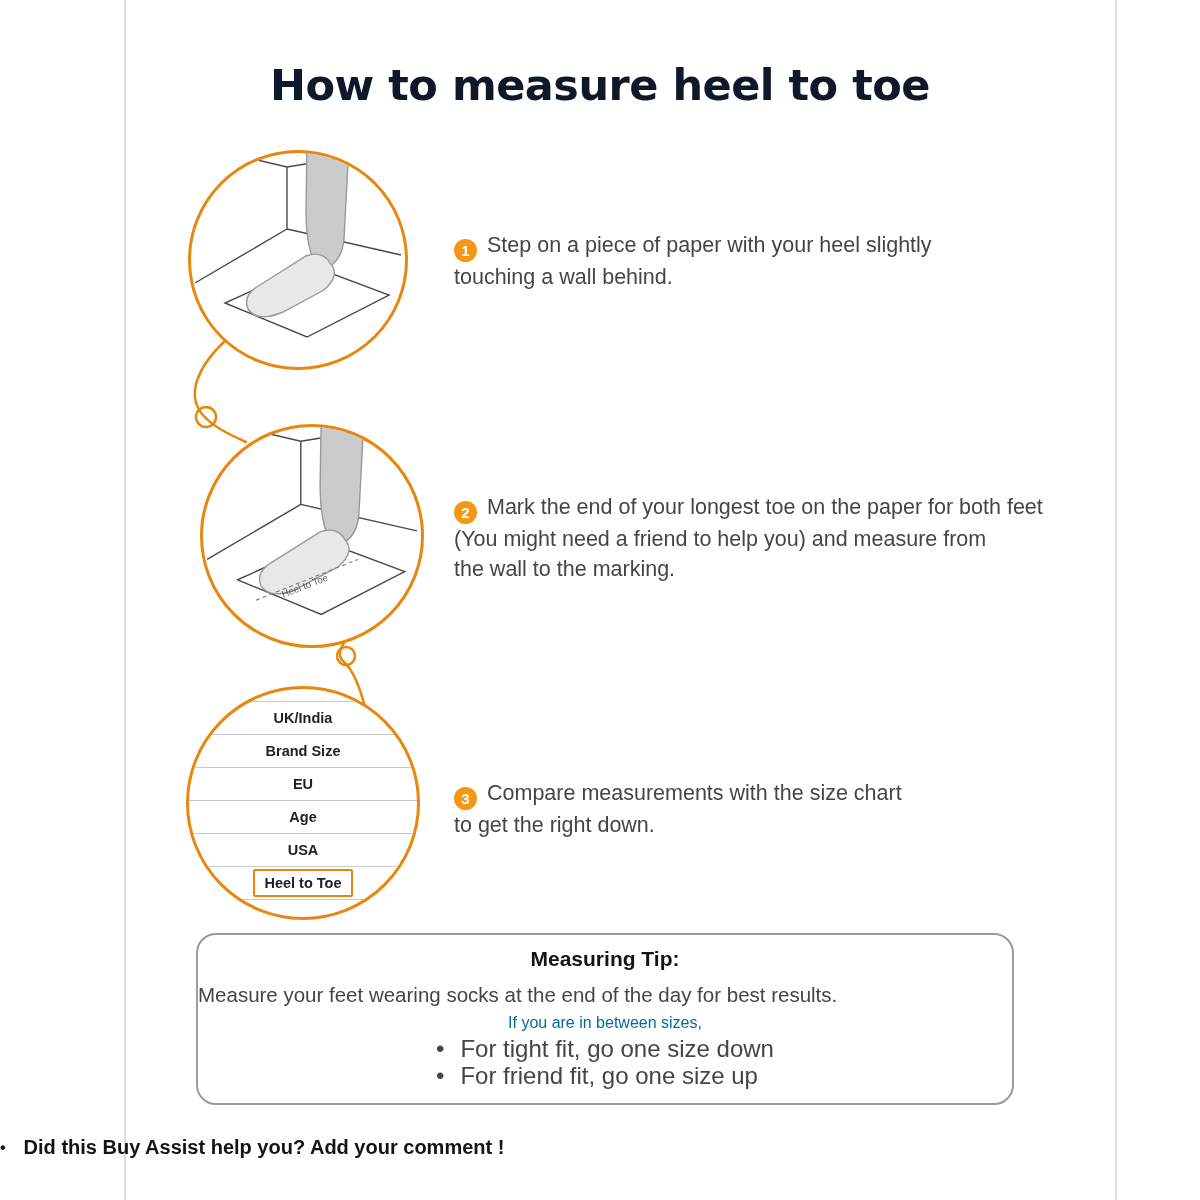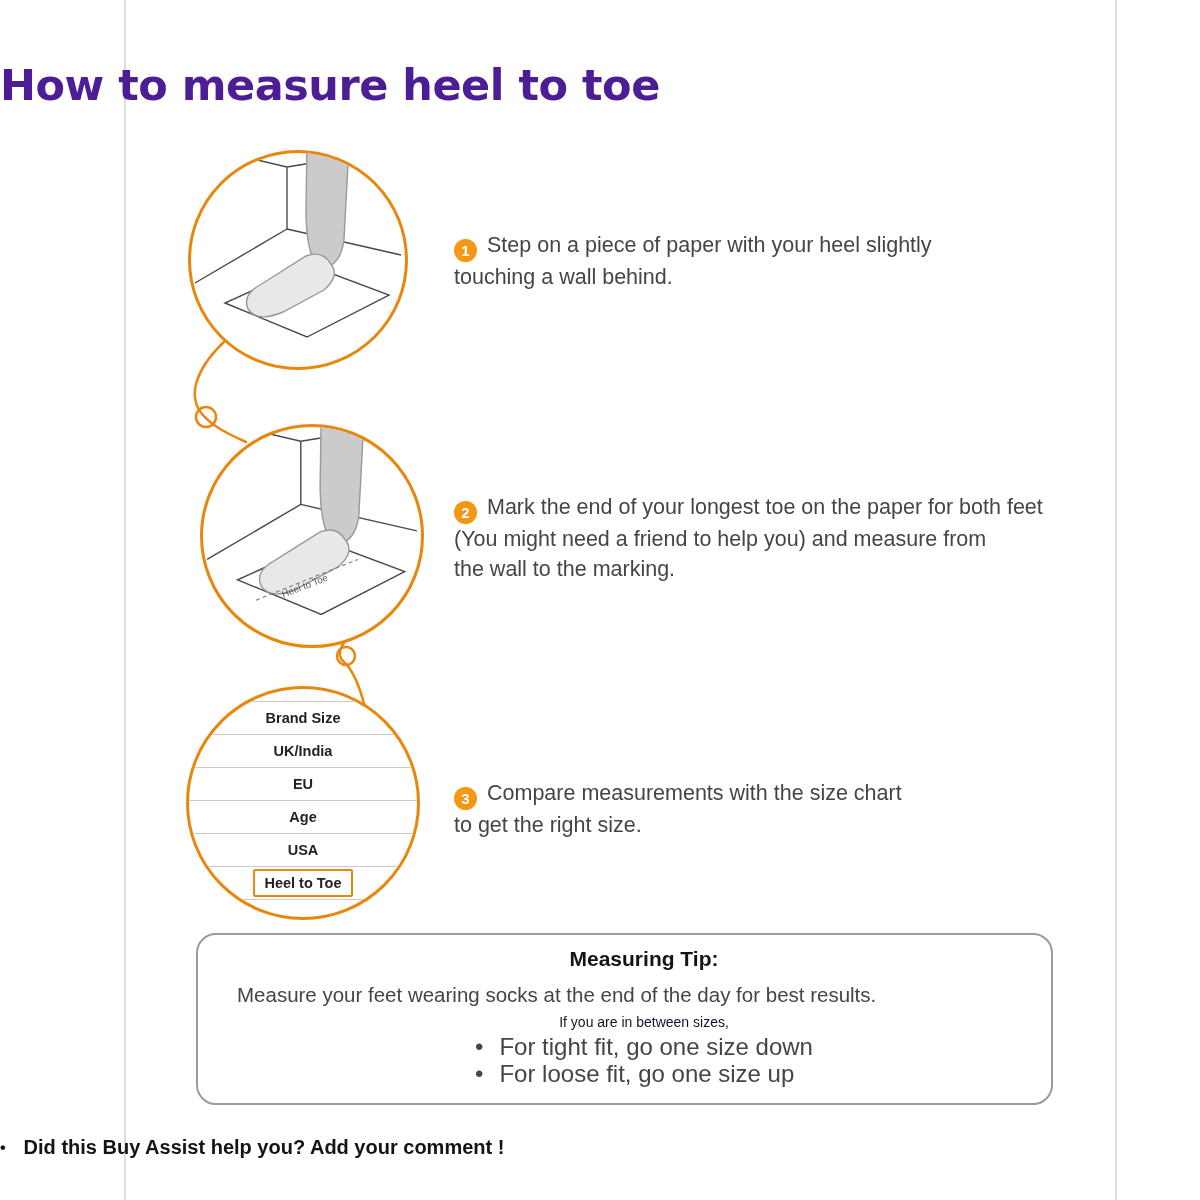--- a/index.html
+++ b/index.html
@@ -1,23 +1,23 @@
 <!DOCTYPE html>
 <html style="--accent: #e8870e; --badge: #f59714;"><head>
 <meta charset="utf-8">
 <style>
   html,body{margin:0;padding:0;background:#fff;}
   .page{position:relative;width:1200px;height:1200px;background:#fff;overflow:hidden;
         font-family:"Liberation Sans",sans-serif;color:#3f3f3f;}
   .edge-line{position:absolute;top:0;bottom:0;width:2px;background:#dedede;}
   .edge-left{left:124px;} .edge-right{left:1115px;}
 
-  .title{position:absolute;top:60px;left:0;width:100%;
+  .title{position:absolute;top:60px;left:0;width:100%;text-align:center;
          font-family:"DejaVu Sans",sans-serif;font-size:43px;font-weight:700;
-         color:#4c1d95;letter-spacing:-0.5px;}
+         color:#0f172a;letter-spacing:-0.5px;}
 
   .connectors{position:absolute;left:0;top:0;}
   .connectors path,.connectors circle{stroke:var(--accent,#e8870e);stroke-width:2.5;fill:none;stroke-linecap:round;}
 
   .circle{position:absolute;border:3px solid var(--accent,#e8870e);border-radius:50%;
           background:#fff;overflow:hidden;}
   .c1{left:188px;top:150px;width:214px;height:214px;}
   .c2{left:200px;top:424px;width:218px;height:218px;}
   .c3{left:186px;top:686px;width:228px;height:228px;}
   .circle svg{display:block;width:100%;height:100%;}
@@ -30,24 +30,24 @@
              border-radius:2px;background:#fff;}
 
   .step{position:absolute;left:448px;margin:6px;font-size:21.5px;line-height:30px;color:#454545;}
   .sline{display:block;white-space:nowrap;}
   .badge{display:inline-block;width:23px;height:23px;border-radius:50%;background:var(--badge,#f59714);
          color:#fff;font-size:15px;font-weight:700;text-align:center;line-height:23px;
          margin-right:10px;vertical-align:-4px;}
   .s1{top:224px;} .s2{top:486px;} .s3{top:772px;}
 
   .tipbox{position:absolute;left:196px;top:933px;width:814px;height:168px;
-          border:2px solid #9b9b9b;border-radius:20px;background:#fff;padding-left:39px;}
+          border:2px solid #9b9b9b;border-radius:20px;background:#fff;}
   .tip-title{margin-top:12px;text-align:center;font-size:21px;font-weight:700;color:#141414;}
   .tip-line{margin-top:12px;font-size:20.5px;color:#454545;}
-  .tip-line2{margin-top:7px;text-align:center;font-size:14px;color:#0f172a;}
+  .tip-line2{margin-top:7px;text-align:center;font-size:16px;color:#0369a1;}
   .tip-bullets{width:fit-content;margin:3px auto 0;text-align:left;font-size:24px;color:#454545;line-height:27px;}
   .tb::before{content:"•";margin-right:16px;color:#454545;}
 
   .footer{position:absolute;top:1136px;left:0;width:100%;
           font-size:20px;font-weight:700;color:#141414;}
   .footer .dot{display:inline-block;margin-right:18px;font-size:16px;vertical-align:1px;}
 </style>
 </head>
 <body>
 
@@ -83,22 +83,22 @@
       <polygon points="34,150 116,184 198,142 118,112" fill="#ffffff" stroke="#4a4a4a" stroke-width="1.4"></polygon>
       <path d="M116,-8 L158,-8 L153,86 Q151,106 139,113 L124,109 Q115,94 115,56 Z" fill="#cbcbcb" stroke="#999999" stroke-width="1.4"></path>
       <path d="M139,110 Q150,122 133,137 L92,159 Q66,170 57,156 Q51,142 69,132 L115,103 Q131,97 139,110 Z" fill="#e8e8e8" stroke="#999999" stroke-width="1.4"></path>
       <path d="M52,170 L152,130" stroke="#777777" stroke-width="1" stroke-dasharray="4,3" fill="none"></path>
       <text x="74" y="158" font-size="9.5" fill="#555555" transform="rotate(-21 102 150)">Heel to Toe</text>
     </svg>
   </div>
 
   <div class="circle c3">
     <div class="chart">
+      <div class="row">UK/India</div>
       <div class="row">Brand Size</div>
-      <div class="row">UK/India</div>
       <div class="row">EU</div>
       <div class="row">Age</div>
       <div class="row">USA</div>
       <div class="row last">
         <span class="hl">Heel to Toe</span>
       </div>
     </div>
   </div>
 
   <p class="step s1">
@@ -107,29 +107,29 @@
   </p>
 
   <p class="step s2">
     <span class="sline"><span class="badge">2</span><span>Mark the end of your longest toe on the paper for both feet</span></span>
     <span class="sline">(You might need a friend to help you) and measure from</span>
     <span class="sline">the wall to the marking.</span>
   </p>
 
   <p class="step s3">
     <span class="sline"><span class="badge">3</span><span>Compare measurements with the size chart</span></span>
-    <span class="sline">to get the right size.</span>
+    <span class="sline">to get the right down.</span>
   </p>
 
   <div class="tipbox">
     <div class="tip-title">Measuring Tip:</div>
     <div class="tip-line">Measure your feet wearing socks at the end of the day for best results.</div>
     <div class="tip-line2">If you are in between sizes,</div>
     <div class="tip-bullets">
       <div class="tb"><span>For tight fit, go one size down</span></div>
-      <div class="tb"><span>For loose fit, go one size up</span></div>
+      <div class="tb"><span>For friend fit, go one size up</span></div>
     </div>
   </div>
 
   <div class="footer">
     <span class="dot">•</span><span>Did this Buy Assist help you? Add your comment !</span>
   </div>
 </div>
 
 </body></html>

